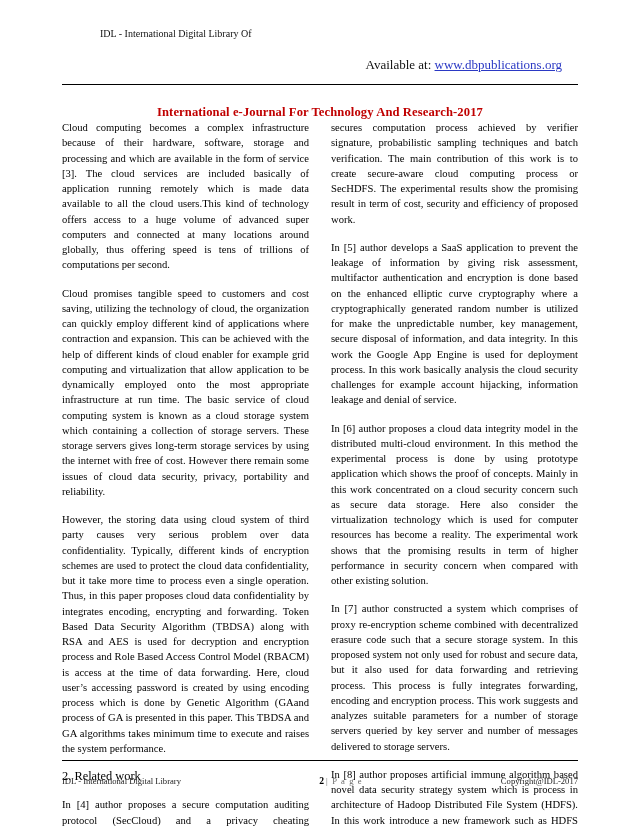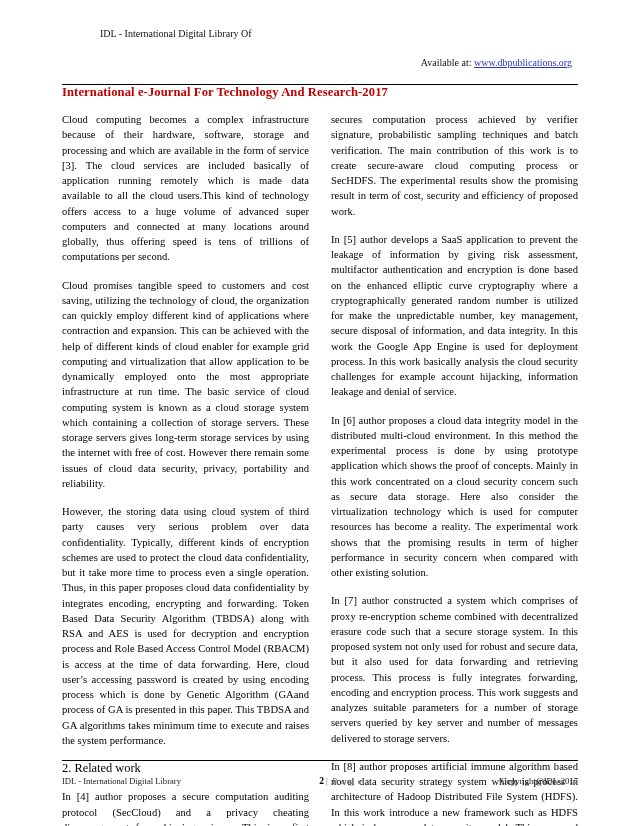--- a/index.html
+++ b/index.html
@@ -37,54 +37,55 @@
     left: 0;
     top: 6px;
     width: 235px;
     font-size: 10px;
     line-height: 12.4px;
     color: #111;
     margin-left: 38px;
   }
   .masthead-right {
     position: absolute;
-    right: 6px;
+    right: 16px;
     top: 35px;
-    font-size: 10px;
+    font-size: 13px;
     color: #111;
     white-space: nowrap;
   }
   .masthead-right .link {
     color: #2b39c4;
     text-decoration: underline;
   }
 
   
   .logo {
     position: absolute;
     left: 50%;
     top: -14px;
     transform: translateX(-50%);
     width: 84px;
     height: 84px;
   }
 
   
   .journal-title {
+    text-align: center;
     font-size: 12.6px;
     font-weight: bold;
     color: #c00000;
+    margin-top: 20px;
     letter-spacing: .1px;
   }
 
   
   .columns {
     display: flex;
     gap: 22px;
-    margin-top: 12px;
     height: 640px;
   }
   .col {
     width: 247px;
     font-size: 10.6px;
     line-height: 15.25px;
     text-align: justify;
     text-justify: inter-word;
     color: #000;
     hyphens: none;

